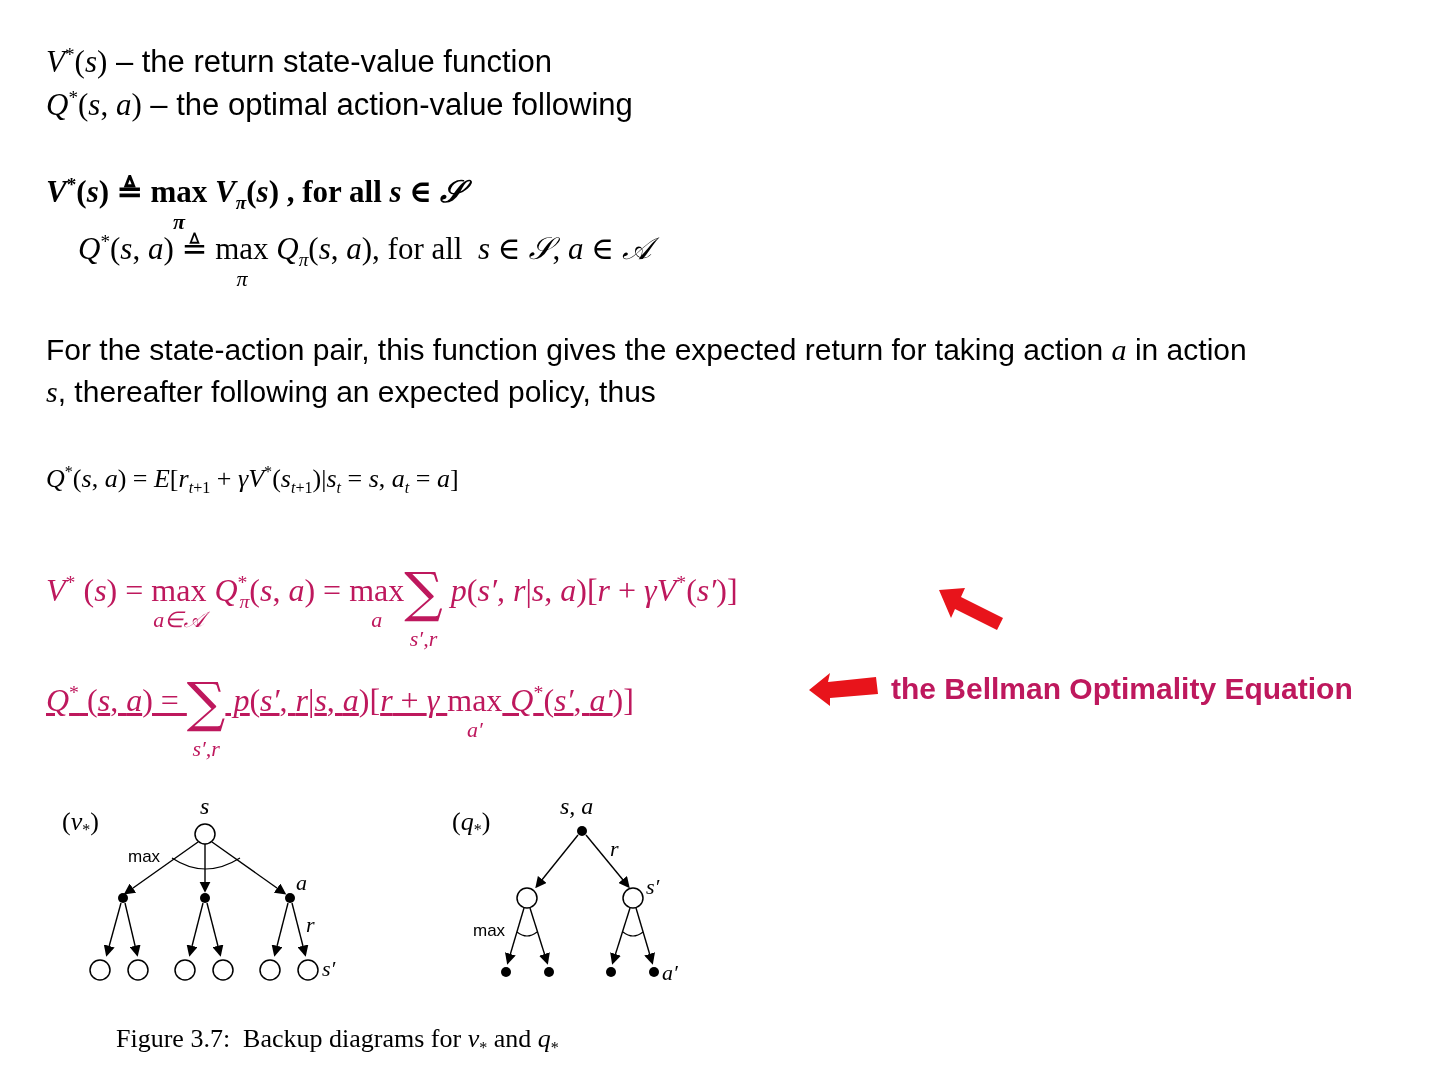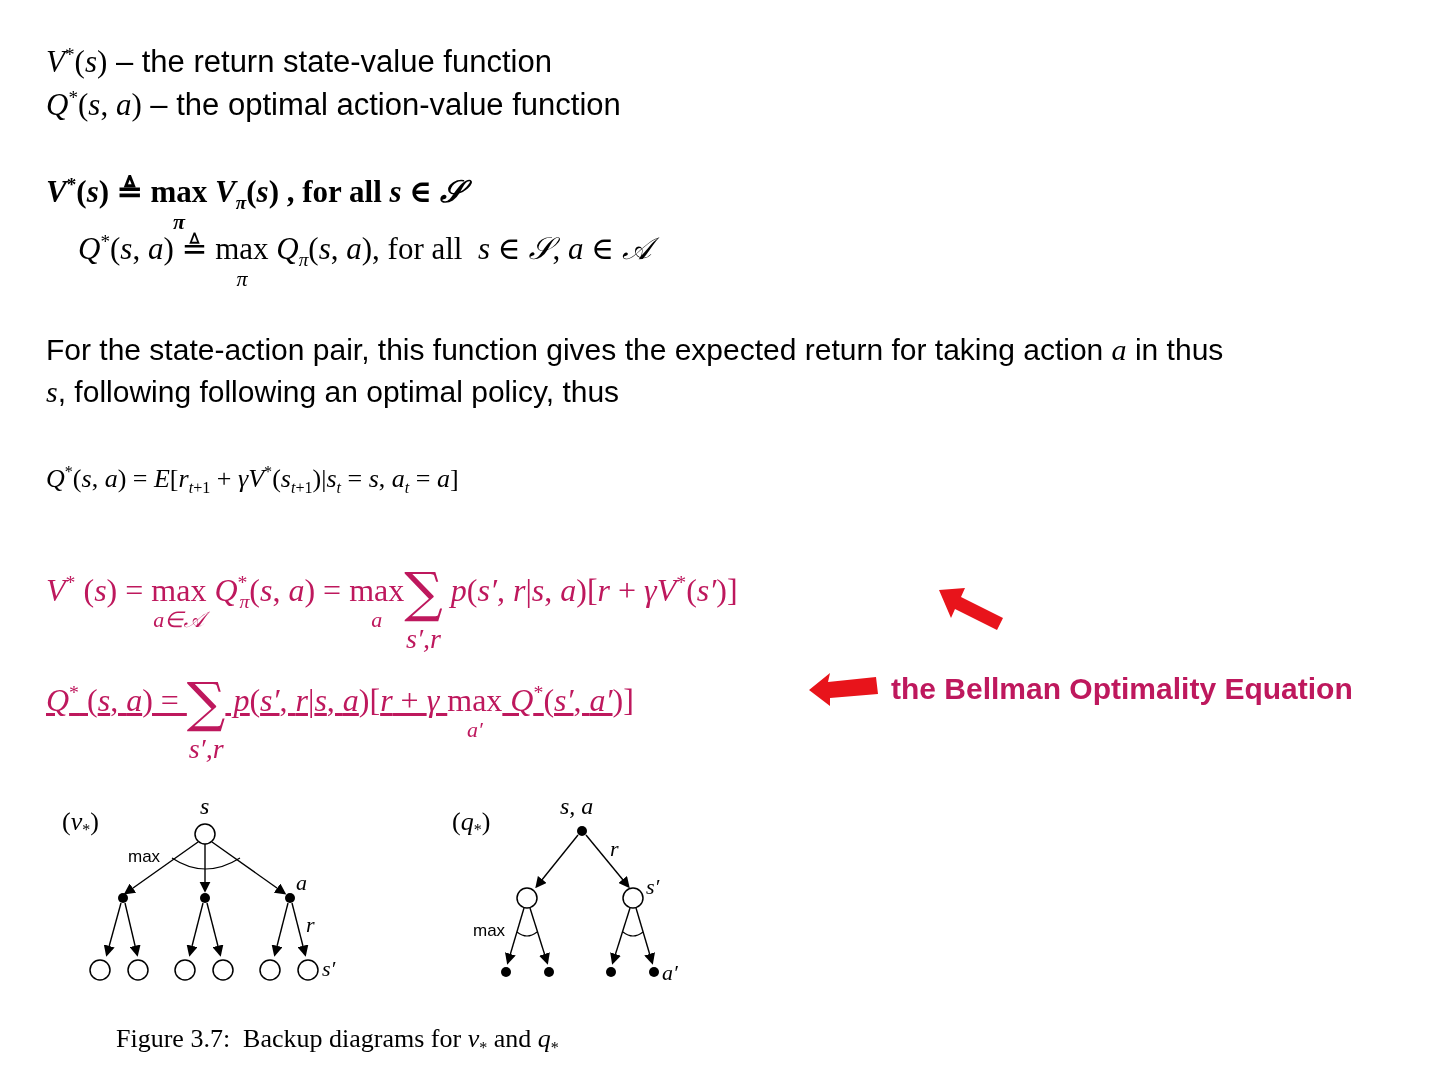--- a/index.html
+++ b/index.html
@@ -8,46 +8,46 @@
   .sans { font-family: "Liberation Sans", "DejaVu Sans", sans-serif; }
   .serif { font-family: "Liberation Serif", "DejaVu Serif", serif; }
   .m { font-family: "Liberation Serif", "DejaVu Serif", serif; font-style:italic; }
   .r { font-family: "Liberation Serif", "DejaVu Serif", serif; font-style:normal; }
   .line { font-size:31px; line-height:40px; }
   .red { color:#be185d; }
   sup, sub { font-size:62%; line-height:0; }
   .under { display:inline-block; position:relative; text-align:center; }
   .under .lim { position:absolute; left:0; right:0; top:30px; font-size:22px; font-style:italic; text-align:center; }
   .sigma { display:inline-block; position:relative; font-size:54px; vertical-align:-10px; line-height:40px; font-family:"DejaVu Serif", serif; font-style:normal; }
-  .sigma .lim { position:absolute; left:-6px; right:-6px; top:46px; font-size:28px; font-style:italic; text-align:center; font-family:"Liberation Serif", serif; }
+  .sigma .lim { position:absolute; left:-6px; right:-6px; top:46px; font-size:22px; font-style:italic; text-align:center; font-family:"Liberation Serif", serif; }
   .bellman-label { font-size:30px; font-weight:bold; }
   .caption { font-size:26px; }
 </style>
 </head>
 <body>
 
 <div class="abs line" style="left:46px; top:42px;">
   <span class="m">V</span><sup class="r">*</sup><span class="r">(</span><span class="m">s</span><span class="r">)</span><span class="sans"> – the return state-value function</span>
 </div>
 <div class="abs line" style="left:46px; top:85px;">
-  <span class="m">Q</span><sup class="r">*</sup><span class="r">(</span><span class="m">s</span><span class="r">, </span><span class="m">a</span><span class="r">)</span><span class="sans"> – the optimal action-value function</span>
+  <span class="m">Q</span><sup class="r">*</sup><span class="r">(</span><span class="m">s</span><span class="r">, </span><span class="m">a</span><span class="r">)</span><span class="sans"> – the optimal action-value following</span>
 </div>
 
 <div class="abs line" style="left:46px; top:172px;font-weight:bold;">
   <span class="m">V</span><sup class="r">*</sup><span class="r">(</span><span class="m">s</span><span class="r">) ≜ </span><span class="under"><span class="r">max</span><span class="lim">π</span></span><span class="m"> V</span><sub class="m">π</sub><span class="r">(</span><span class="m">s</span><span class="r">) , </span><span class="r">for all</span><span class="m"> s</span><span class="r"> ∈ </span><span class="m">𝒮</span>
 </div>
 <div class="abs line" style="left:46px; top:229px;margin-left:32px;">
   <span class="m">Q</span><sup class="r">*</sup><span class="r">(</span><span class="m">s</span><span class="r">, </span><span class="m">a</span><span class="r">) ≜ </span><span class="under"><span class="r">max</span><span class="lim">π</span></span><span class="m"> Q</span><sub class="m">π</sub><span class="r">(</span><span class="m">s</span><span class="r">, </span><span class="m">a</span><span class="r">), </span><span class="r">for all</span><span class="m">&nbsp; s</span><span class="r"> ∈ </span><span class="m">𝒮</span><span class="r">, </span><span class="m">a</span><span class="r"> ∈ </span><span class="m">𝒜</span>
 </div>
 
 <div class="abs line sans" style="left:46px; top:330px; font-size:30px;">
-  <span>For the state-action pair, this function gives the expected return for taking action </span><span class="m">a</span><span> in thus</span>
+  <span>For the state-action pair, this function gives the expected return for taking action </span><span class="m">a</span><span> in action</span>
 </div>
 <div class="abs line sans" style="left:46px; top:372px; font-size:30px;">
-  <span class="m">s</span><span>, following following an optimal policy, thus</span>
+  <span class="m">s</span><span>, thereafter following an expected policy, thus</span>
 </div>
 
 <div class="abs line" style="left:46px; top:459px; font-size:26px;">
   <span class="m">Q</span><sup class="r">*</sup><span class="r">(</span><span class="m">s</span><span class="r">, </span><span class="m">a</span><span class="r">) = </span><span class="m">E</span><span class="r">[</span><span class="m">r</span><sub class="m">t</sub><sub class="r">+1</sub><span class="r"> + </span><span class="m">γV</span><sup class="r">*</sup><span class="r">(</span><span class="m">s</span><sub class="m">t</sub><sub class="r">+1</sub><span class="r">)|</span><span class="m">s</span><sub class="m">t</sub><span class="r"> = </span><span class="m">s</span><span class="r">, </span><span class="m">a</span><sub class="m">t</sub><span class="r"> = </span><span class="m">a</span><span class="r">]</span>
 </div>
 
 <div class="abs line red" style="left:46px; top:570px; font-size:32px;">
   <span class="m">V</span><sup class="r">*</sup><span class="r"> (</span><span class="m">s</span><span class="r">) = </span><span class="under"><span class="r">max</span><span class="lim">a∈𝒜</span></span><span class="m"> Q</span><sup class="r">*</sup><sub class="m" style="margin-left:-8px;">π</sub><span class="r">(</span><span class="m">s</span><span class="r">, </span><span class="m">a</span><span class="r">) = </span><span class="under"><span class="r">max</span><span class="lim">a</span></span><span class="sigma">∑<span class="lim">s′,r</span></span><span class="m"> p</span><span class="r">(</span><span class="m">s′</span><span class="r">, </span><span class="m">r</span><span class="r">|</span><span class="m">s</span><span class="r">, </span><span class="m">a</span><span class="r">)[</span><span class="m">r</span><span class="r"> + </span><span class="m">γV</span><sup class="r">*</sup><span class="r">(</span><span class="m">s′</span><span class="r">)]</span>
 </div>
 

